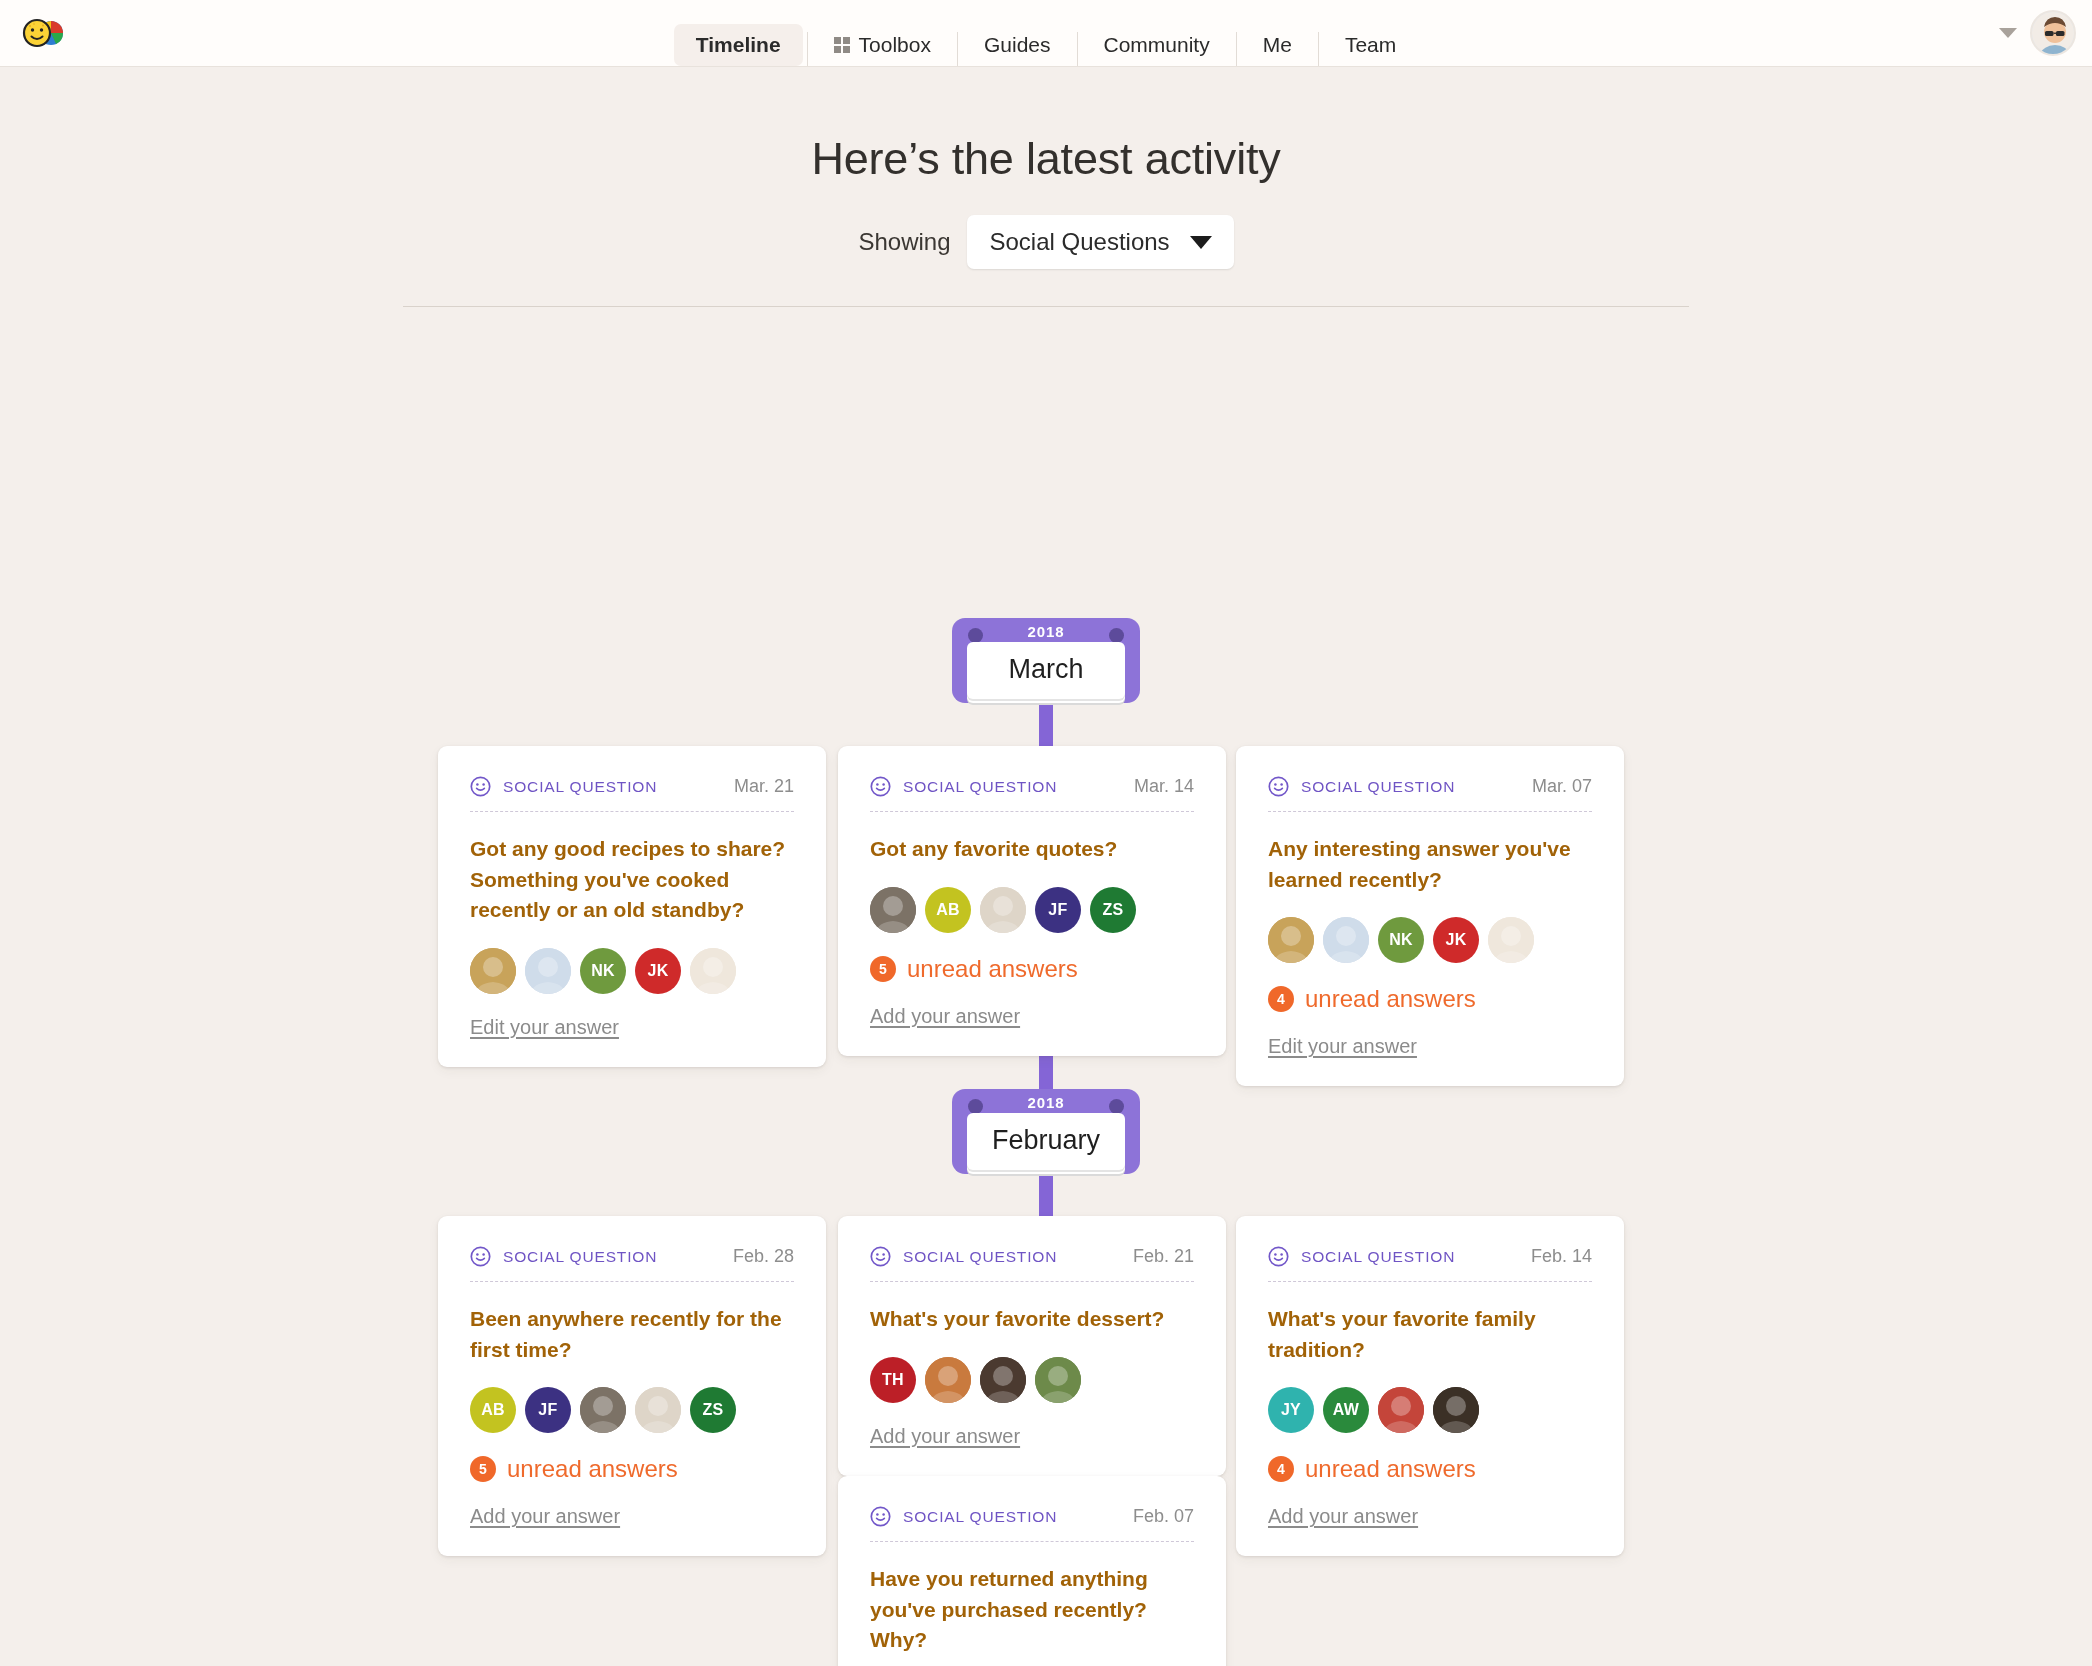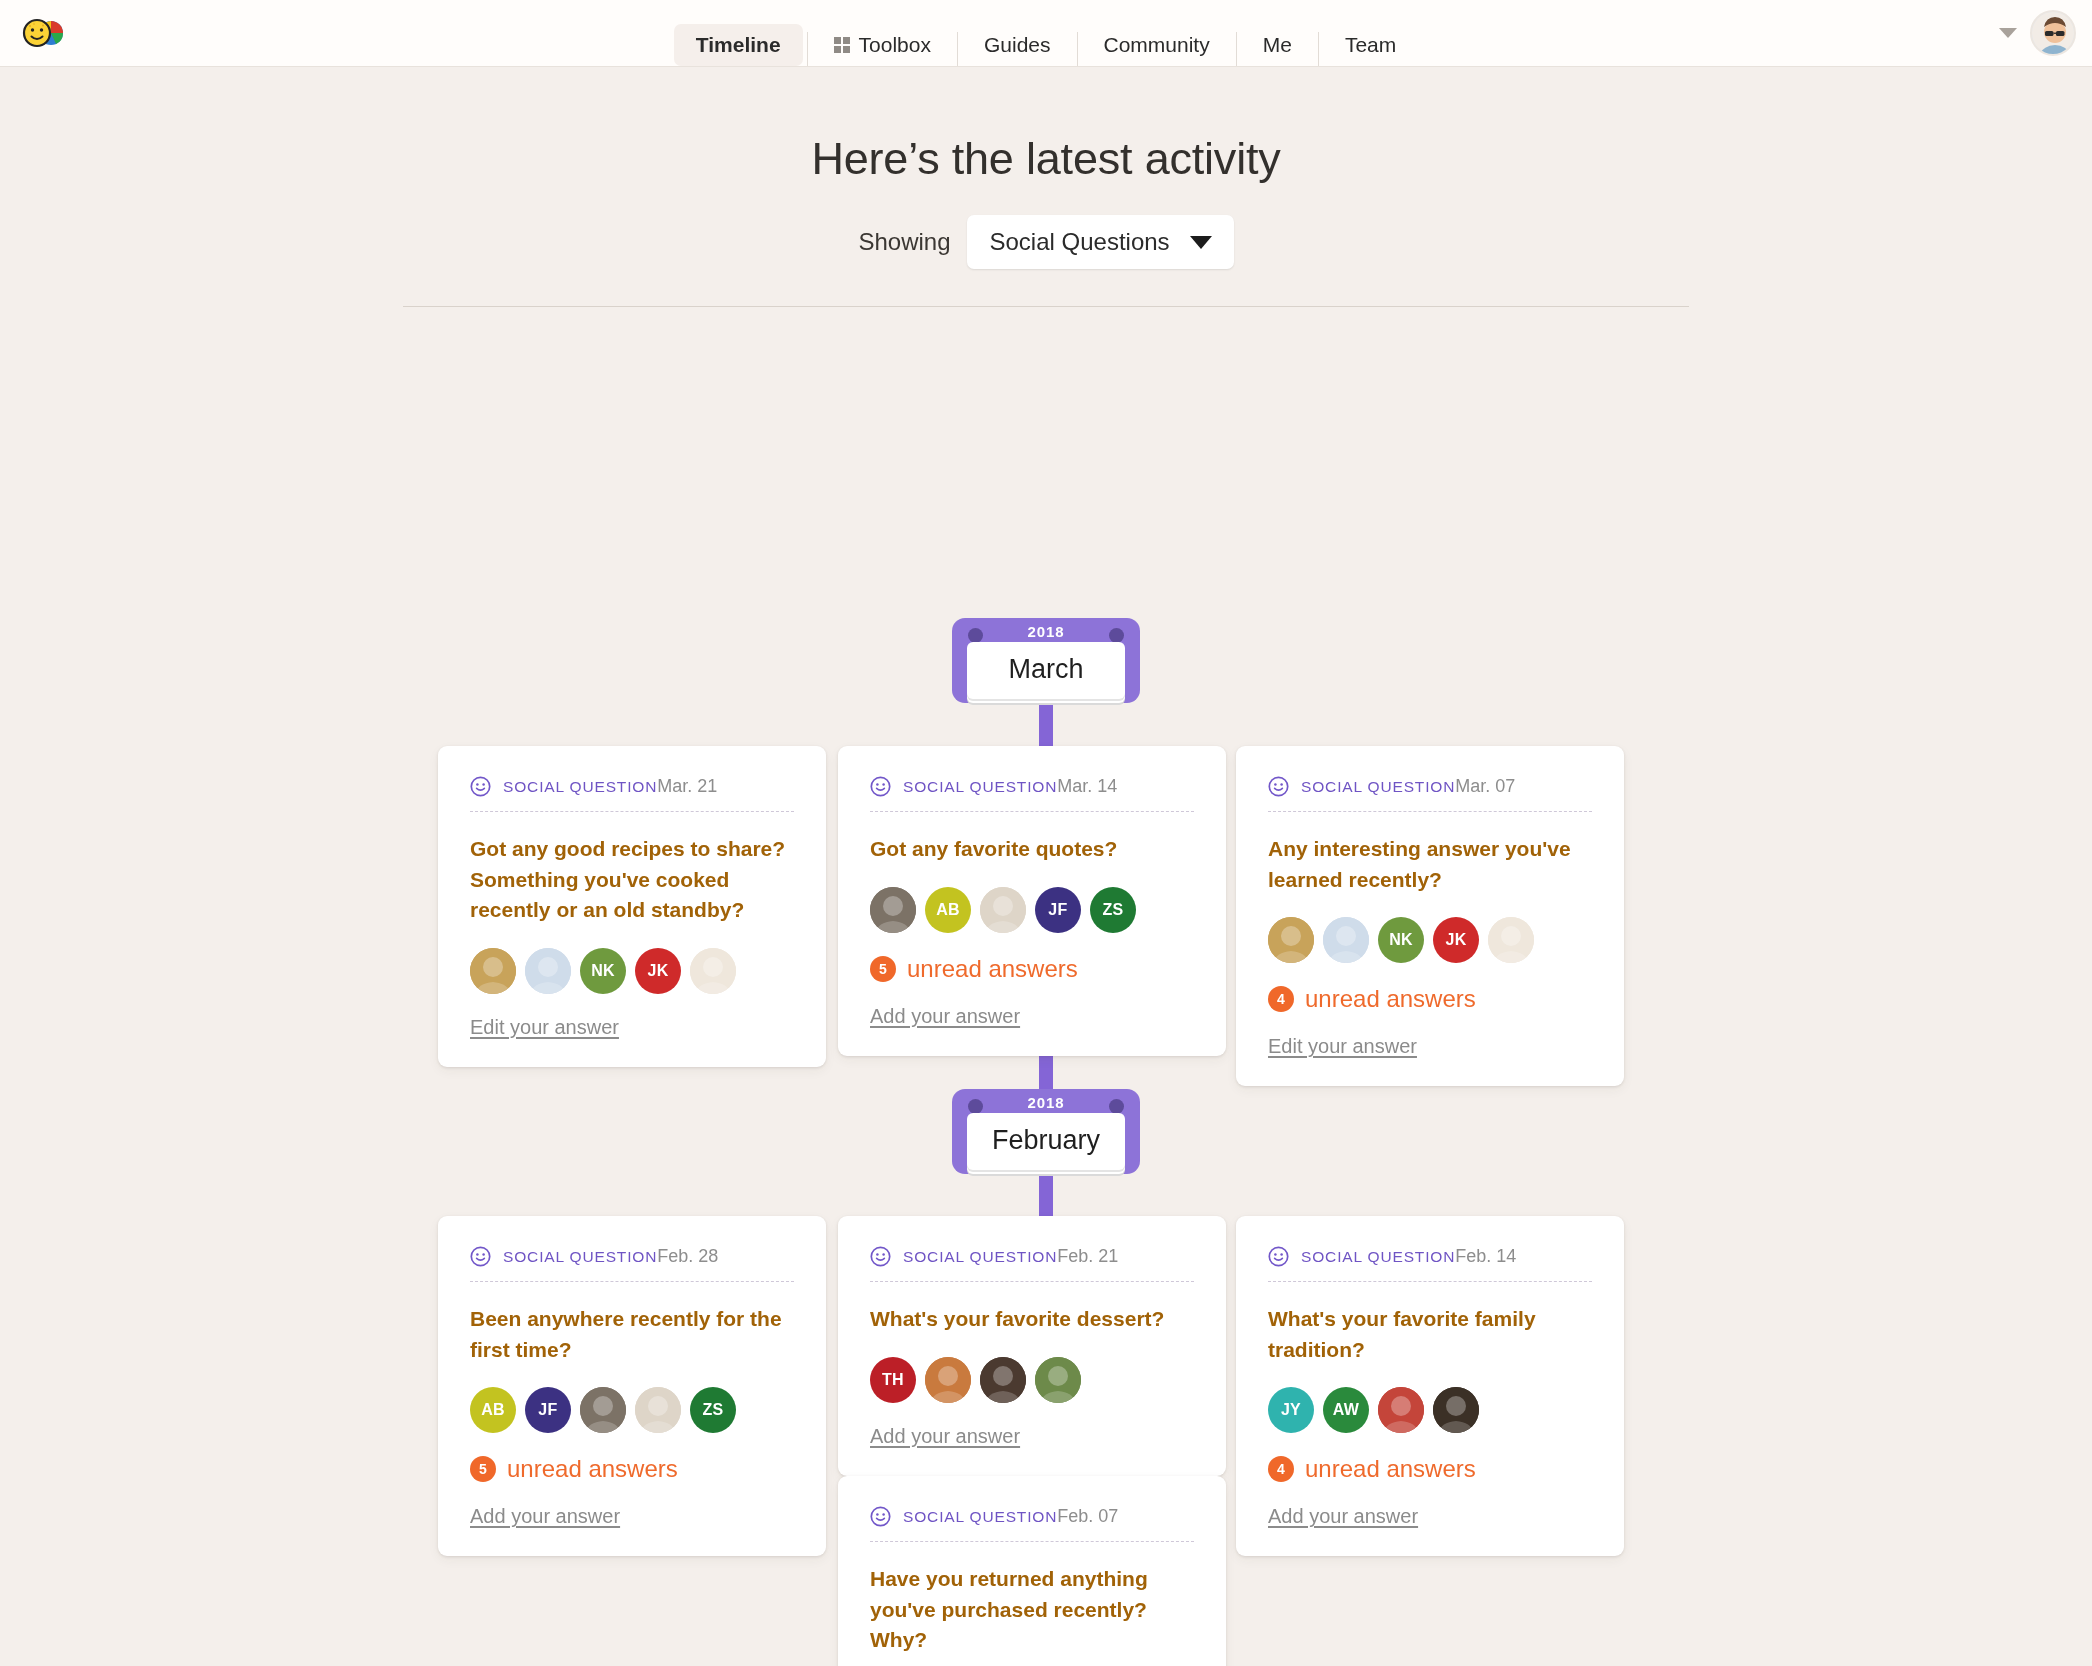--- a/index.html
+++ b/index.html
@@ -188,21 +188,21 @@
     width: 388px;
     background: #fff;
     border-radius: 9px;
     box-shadow: 0 1px 3px rgba(60,50,40,.13), 0 4px 12px rgba(60,50,40,.05);
     padding: 30px 32px 28px;
     z-index: 4;
   }
   .card-head {
     display: flex;
     align-items: center;
-    justify-content: flex-start;
+    justify-content: space-between;
     padding-bottom: 14px;
     border-bottom: 1px dashed #cfc8d8;
   }
   .card-kind {
     display: flex;
     align-items: center;
     gap: 12px;
     font-size: 15.5px;
     font-weight: 500;
     letter-spacing: .85px;

